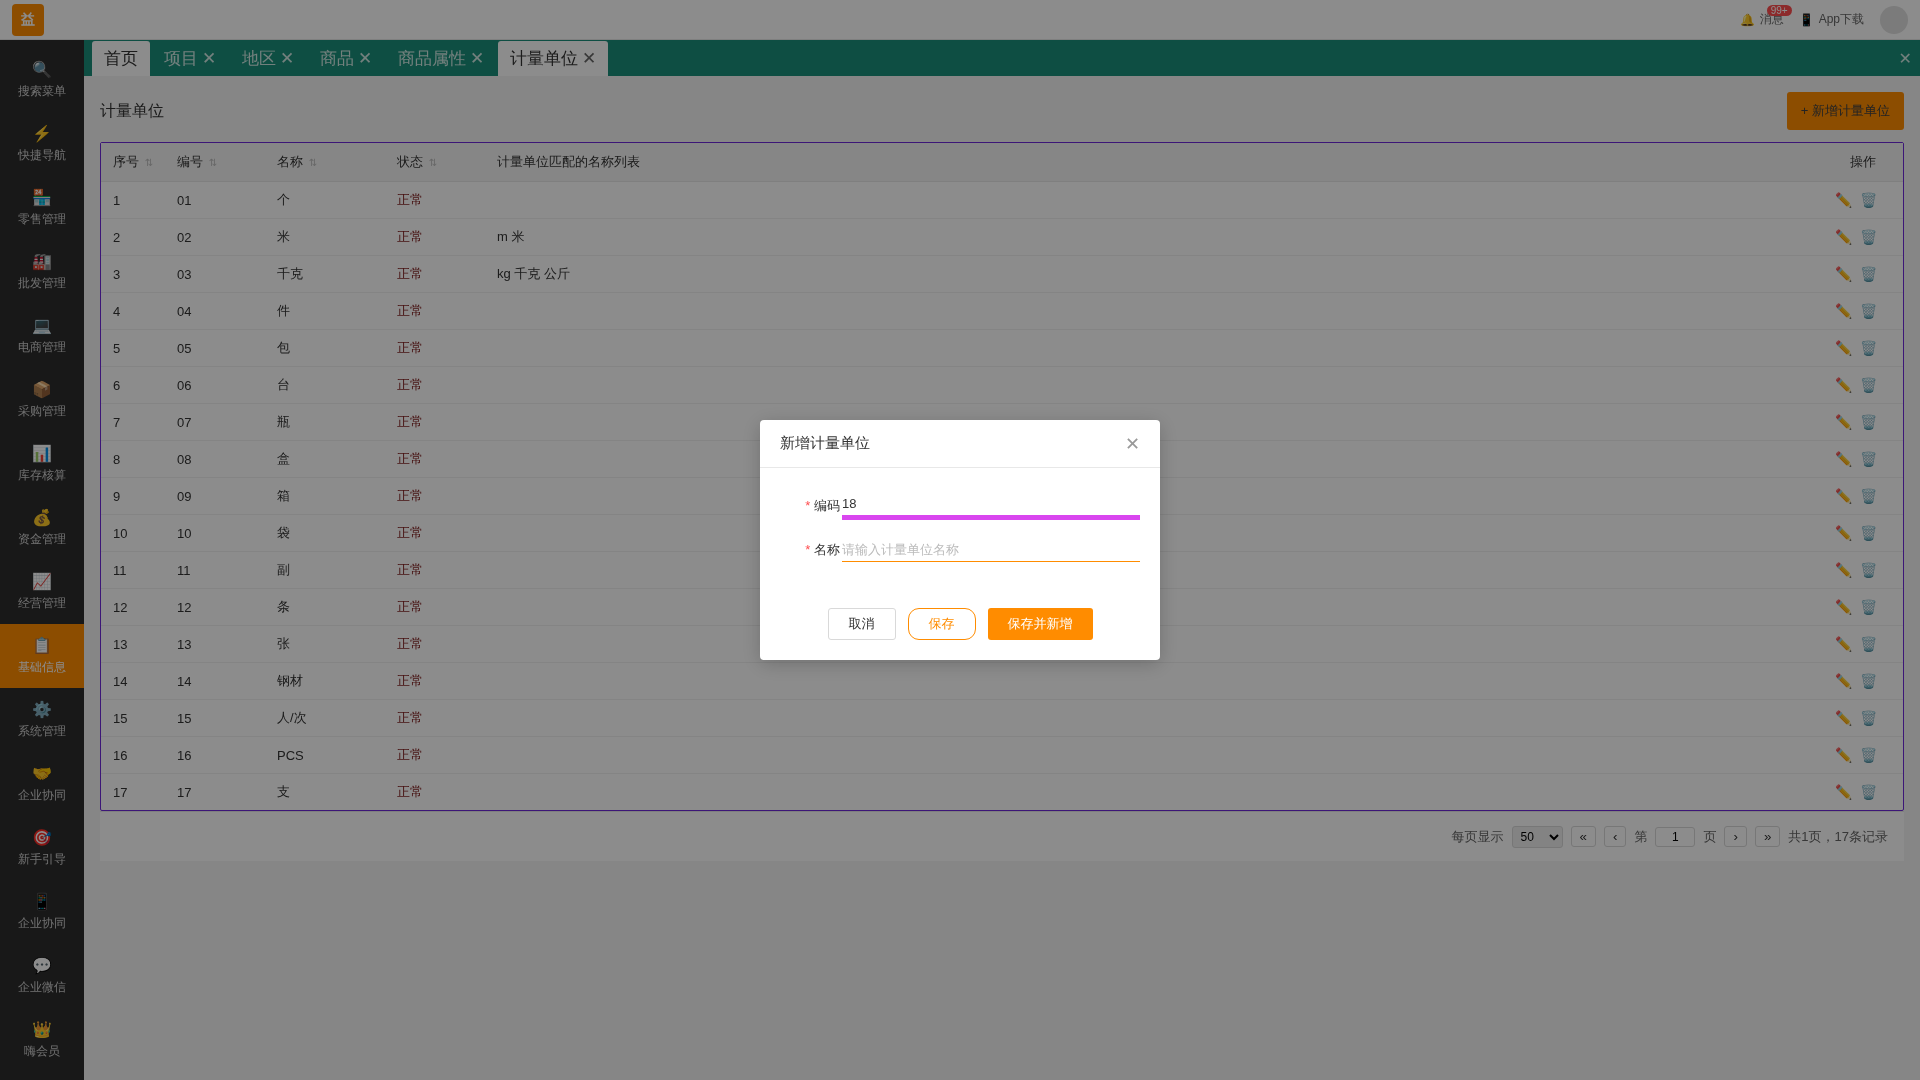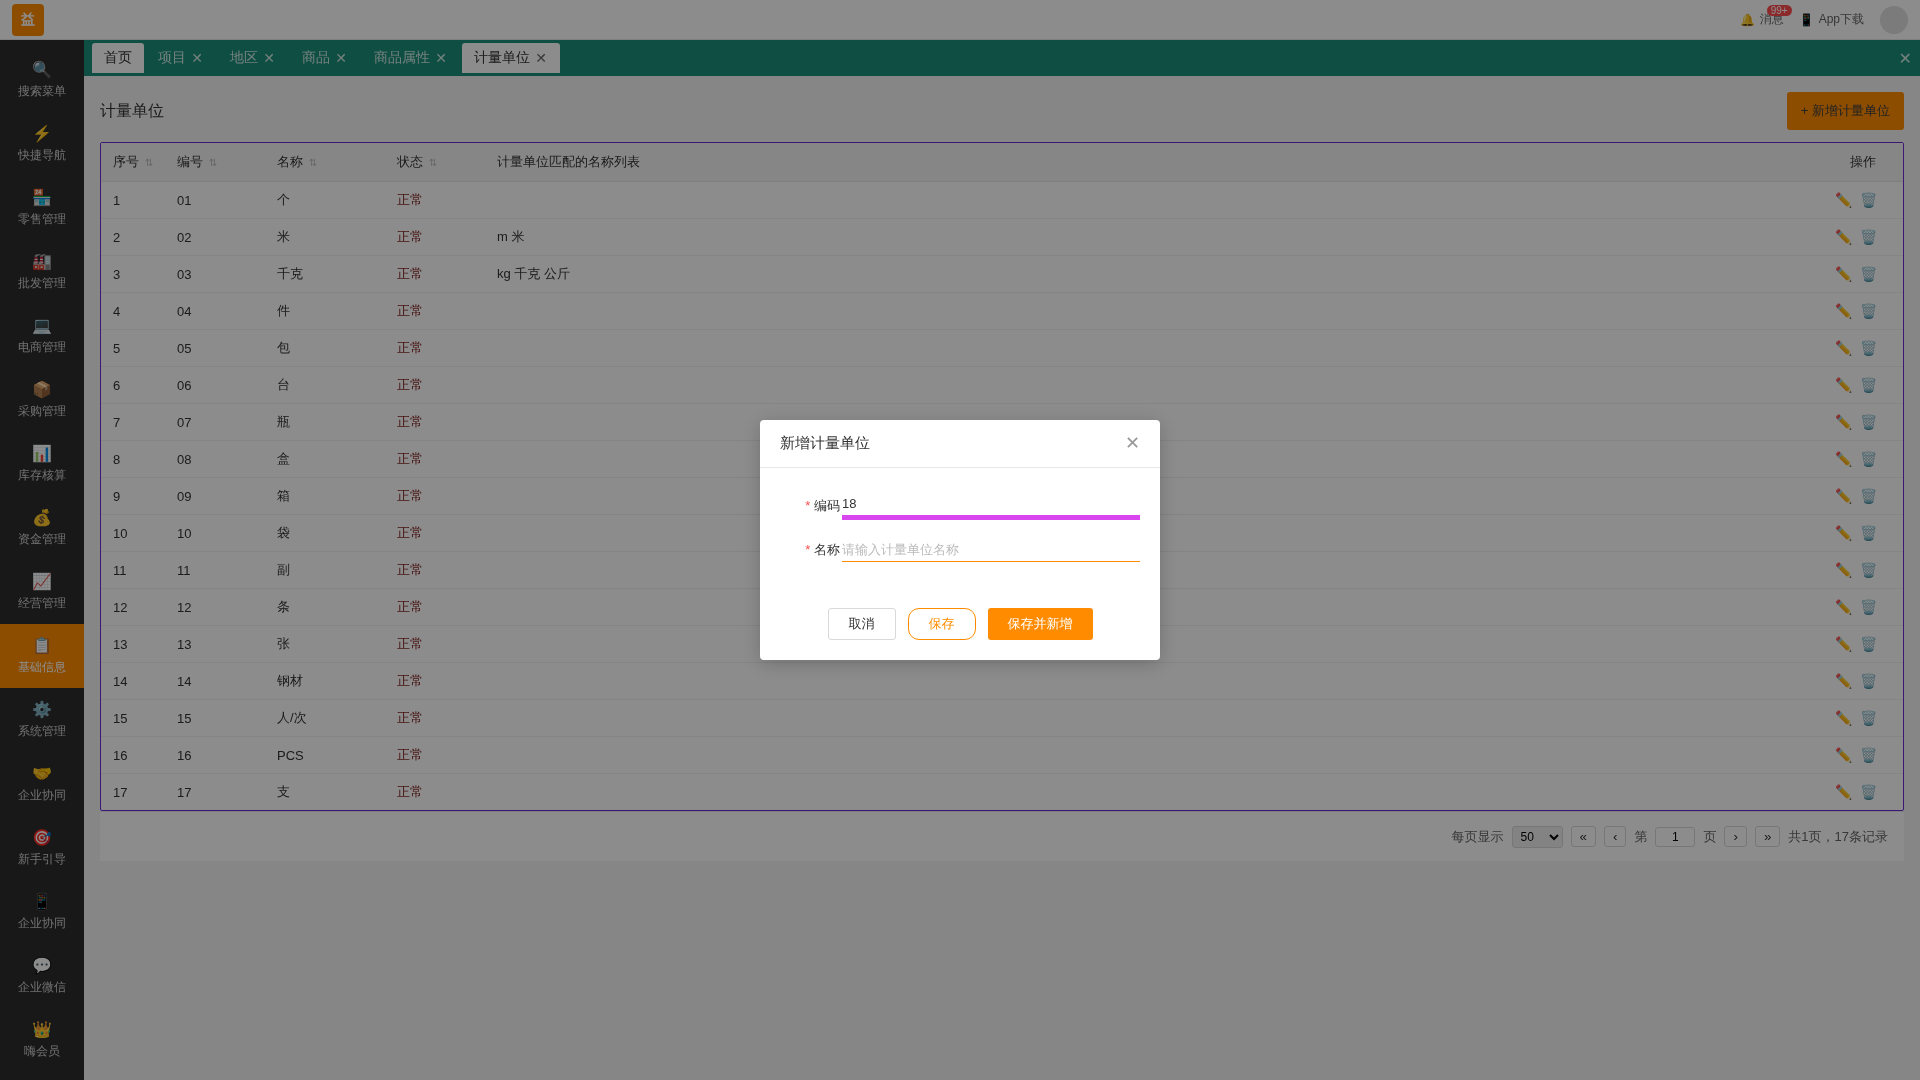--- a/index.html
+++ b/index.html
@@ -23,21 +23,21 @@
     .sidebar { width: 84px; background: #2d2d2d; display: flex; flex-direction: column; align-items: center; padding-top: 8px; flex-shrink: 0; overflow-y: auto; }
     .sidebar-item { width: 100%; padding: 12px 4px; display: flex; flex-direction: column; align-items: center; color: #ccc; cursor: pointer; font-size: 12px; gap: 4px; }
     .sidebar-item.active { background: #ff8c00; color: #fff; }
     .sidebar-icon { font-size: 16px; }
 
     
     .content-area { flex: 1; display: flex; flex-direction: column; overflow: hidden; }
 
     
     .tab-bar { height: 36px; background: #1a8f7a; display: flex; align-items: center; padding: 0 8px; gap: 2px; flex-shrink: 0; }
-    .tab { display: flex; align-items: center; gap: 4px; padding: 6px 12px; border-radius: 3px 3px 0 0; cursor: pointer; font-size: 14px; color: rgba(255,255,255,0.8); }
+    .tab { display: flex; align-items: center; gap: 4px; padding: 6px 12px; border-radius: 3px 3px 0 0; cursor: pointer; font-size: 17px; color: rgba(255,255,255,0.8); }
     .tab.active { background: #fff; color: #333; }
     .tab-close-btn { display: flex; align-items: center; justify-content: center; width: 14px; height: 14px; border-radius: 50%; cursor: pointer; }
     .global-close { margin-left: auto; color: rgba(255,255,255,0.8); cursor: pointer; font-size: 16px; }
 
     
     .page-content { flex: 1; background: #f5f5f5; padding: 16px; overflow: auto; }
 
     
     .page-header { display: flex; align-items: center; justify-content: space-between; margin-bottom: 12px; }
     .page-title { font-size: 16px; font-weight: 500; color: #333; }
@@ -57,21 +57,21 @@
 
     
     .table-footer { height: 50px; background: #fff; border-top: 1px solid #e8e8e8; display: flex; align-items: center; justify-content: flex-end; padding: 0 16px; gap: 8px; font-size: 13px; color: #666; }
     .page-size-select { border: 1px solid #d9d9d9; border-radius: 3px; padding: 2px 4px; font-size: 12px; }
     .pagination-btn { border: 1px solid #d9d9d9; background: #fff; padding: 2px 8px; border-radius: 3px; cursor: pointer; color: #333; }
     .page-input { border: 1px solid #d9d9d9; border-radius: 3px; width: 40px; text-align: center; padding: 2px 4px; font-size: 12px; }
 
     
     .modal-overlay { position: fixed; top: 0; left: 0; width: 100%; height: 100%; background: rgba(0,0,0,0.45); display: flex; align-items: center; justify-content: center; z-index: 1000; }
     .modal { background: #fff; border-radius: 4px; width: 400px; box-shadow: 0 4px 20px rgba(0,0,0,0.2); overflow: hidden; }
-    .modal-header { padding: 14px 20px; border-bottom: 1px solid #e8e8e8; display: flex; align-items: flex-start; justify-content: space-between; }
+    .modal-header { padding: 14px 20px; border-bottom: 1px solid #e8e8e8; display: flex; align-items: flex-end; justify-content: space-between; }
     .modal-title { font-size: 15px; font-weight: 500; color: #333; }
     .modal-close { color: #999; cursor: pointer; font-size: 18px; line-height: 1; }
     .modal-body { padding: 24px 20px 16px; }
     .form-row { display: flex; align-items: center; margin-bottom: 18px; }
     .form-label { width: 60px; text-align: right; margin-right: 2px; font-size: 13px; color: #333; flex-shrink: 0; }
     .form-input { flex: 1; border: none; border-bottom: 5px solid #d946ef; padding: 4px 0; font-size: 13px; outline: none; color: #333; }
     .form-input.focused { border-bottom: 1px solid #ff8c00; }
     .form-input::placeholder { color: #bbb; }
     .modal-footer { padding: 12px 20px 20px; display: flex; justify-content: center; gap: 12px; }
     .btn-cancel { border: 1px solid #d9d9d9; background: #fff; color: #333; padding: 6px 20px; border-radius: 3px; cursor: pointer; font-size: 13px; }

